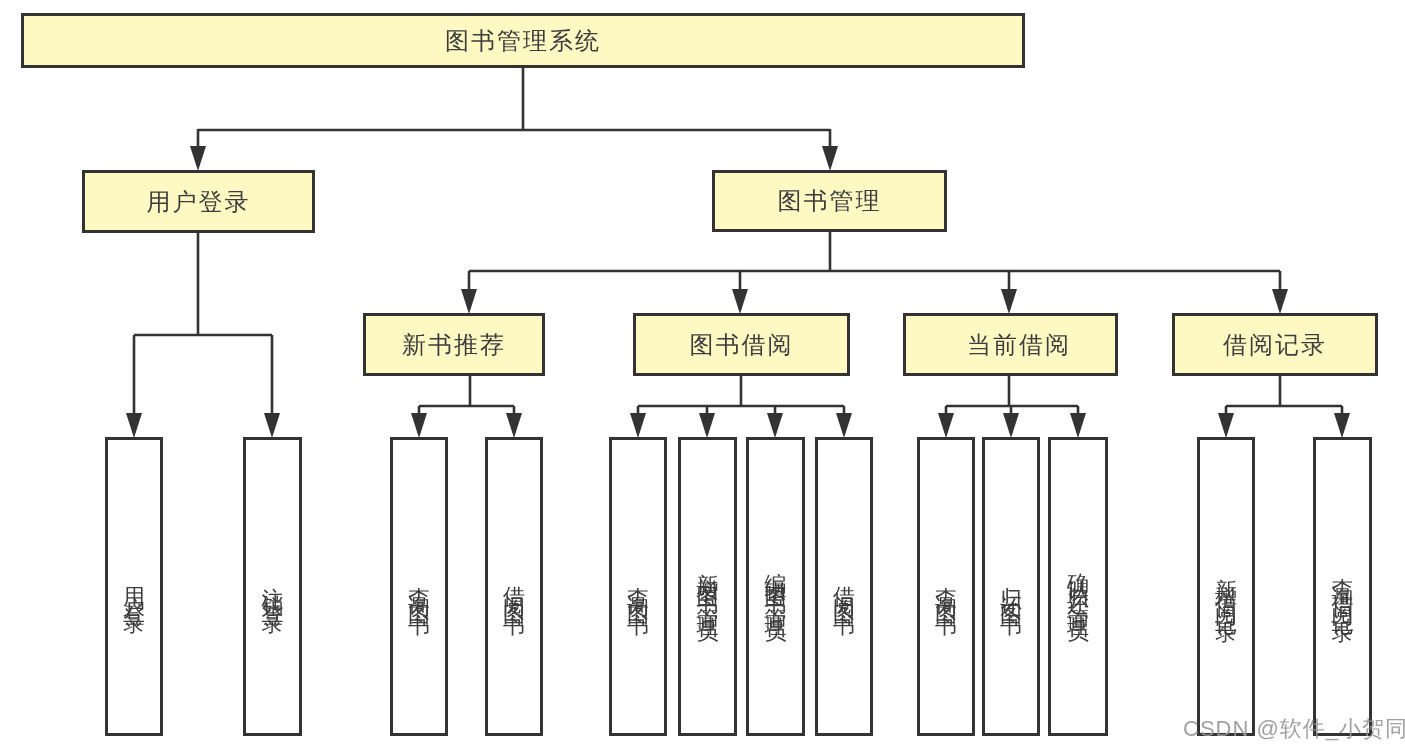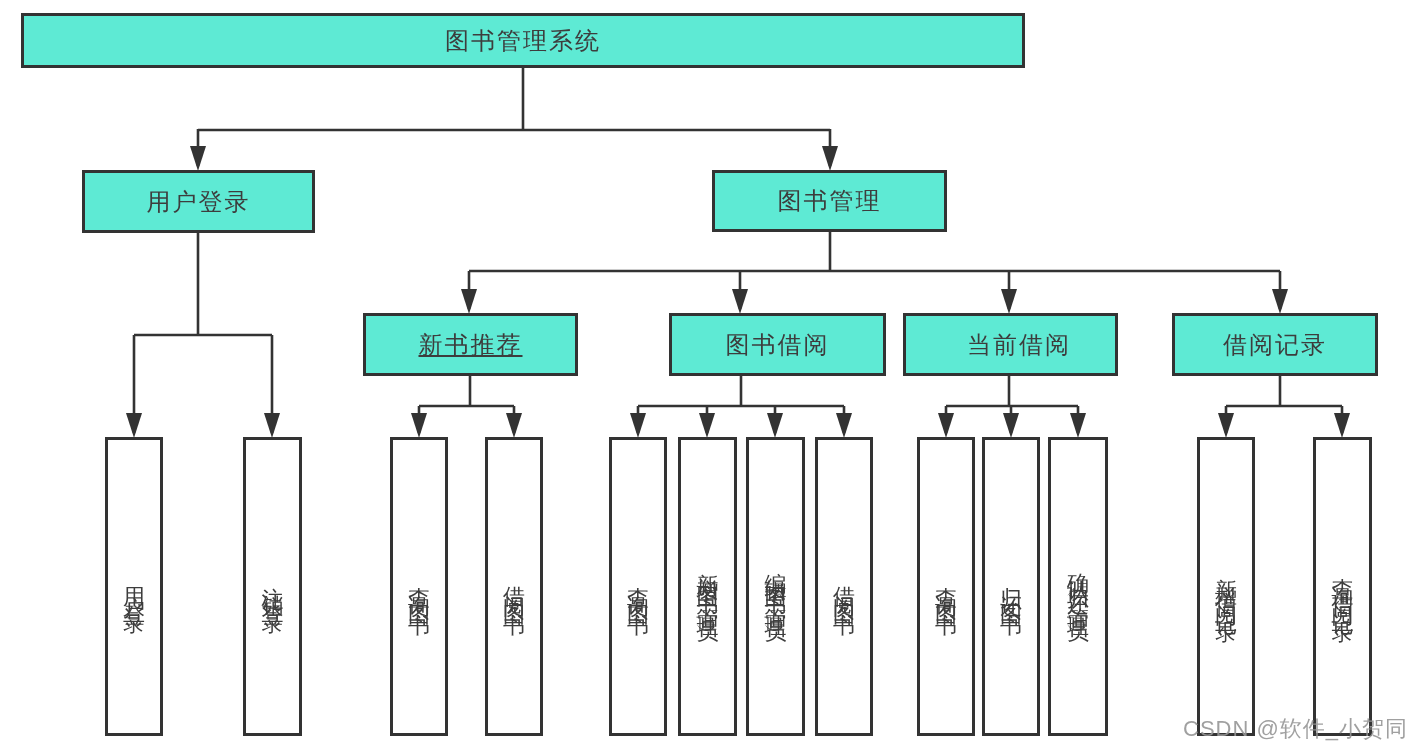--- a/index.html
+++ b/index.html
@@ -19,21 +19,21 @@
   #connectors {
     position: absolute;
     left: 0;
     top: 0;
     z-index: 1;
   }
   .hbox {
     position: absolute;
     box-sizing: border-box;
     border: 3px solid #333333;
-    background: #5eead4;
+    background: #fef9c3;
     display: flex;
     align-items: center;
     justify-content: center;
     font-size: 24px;
     letter-spacing: 2px;
     z-index: 2;
     white-space: nowrap;
   }
   .vbox {
     position: absolute;
@@ -139,22 +139,22 @@
       <polygon points="1218,413 1234,413 1226,438"></polygon>
       <polygon points="1334,413 1350,413 1342,438"></polygon>
     </g>
   </svg>
 
   <div class="hbox" style="left:21px; top:13px; width:1004px; height:55px;">图书管理系统</div>
 
   <div class="hbox" style="left:82px; top:170px; width:233px; height:63px;">用户登录</div>
   <div class="hbox" style="left:712px; top:170px; width:235px; height:62px;text-align:center;">图书管理</div>
 
-  <div class="hbox" style="left:363px; top:313px; width:215px; height:63px;text-decoration:underline;">新书推荐</div>
-  <div class="hbox" style="left:633px; top:313px; width:217px; height:63px;margin-left:36px;">图书借阅</div>
+  <div class="hbox" style="left:363px; top:313px; width:182px; height:63px;">新书推荐</div>
+  <div class="hbox" style="left:633px; top:313px; width:217px; height:63px;">图书借阅</div>
   <div class="hbox" style="left:903px; top:313px; width:215px; height:63px;padding-left:17px;">当前借阅</div>
   <div class="hbox" style="left:1172px; top:313px; width:206px; height:63px;">借阅记录</div>
 
   <div class="vbox" style="left:105px;">用户登录</div>
   <div class="vbox" style="left:243px; width:59px;">注销登录</div>
 
   <div class="vbox" style="left:390px;">查询图书</div>
   <div class="vbox" style="left:485px;">借阅图书</div>
 
   <div class="vbox" style="left:609px;">查询图书</div>

